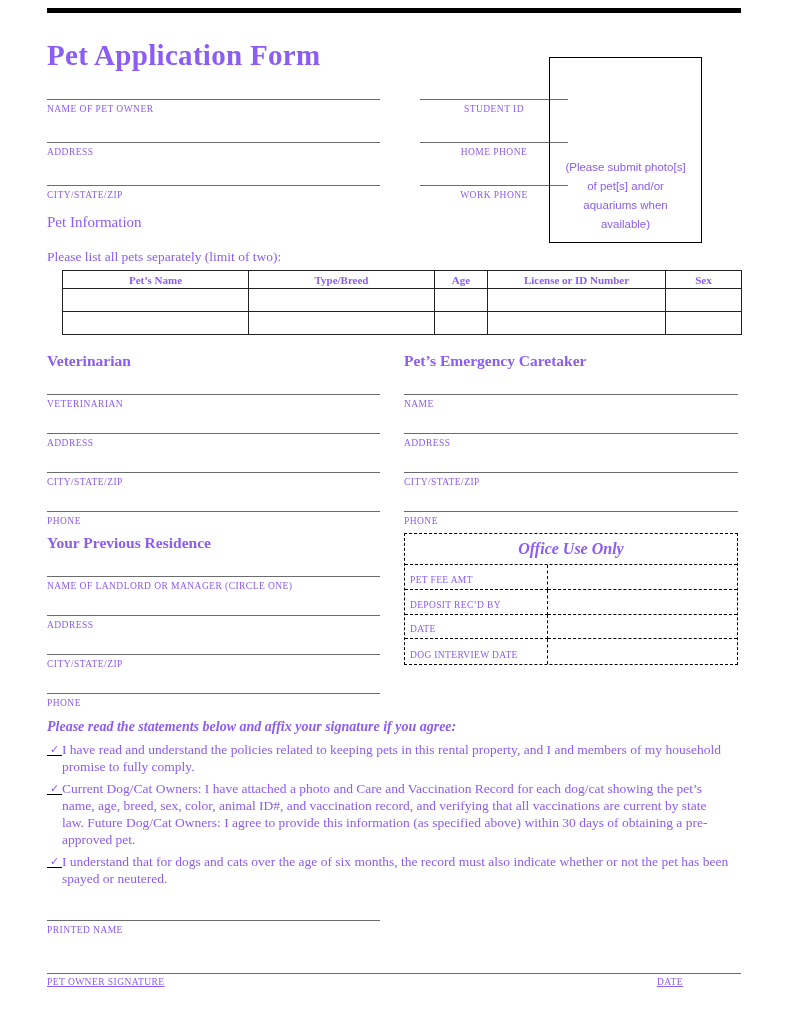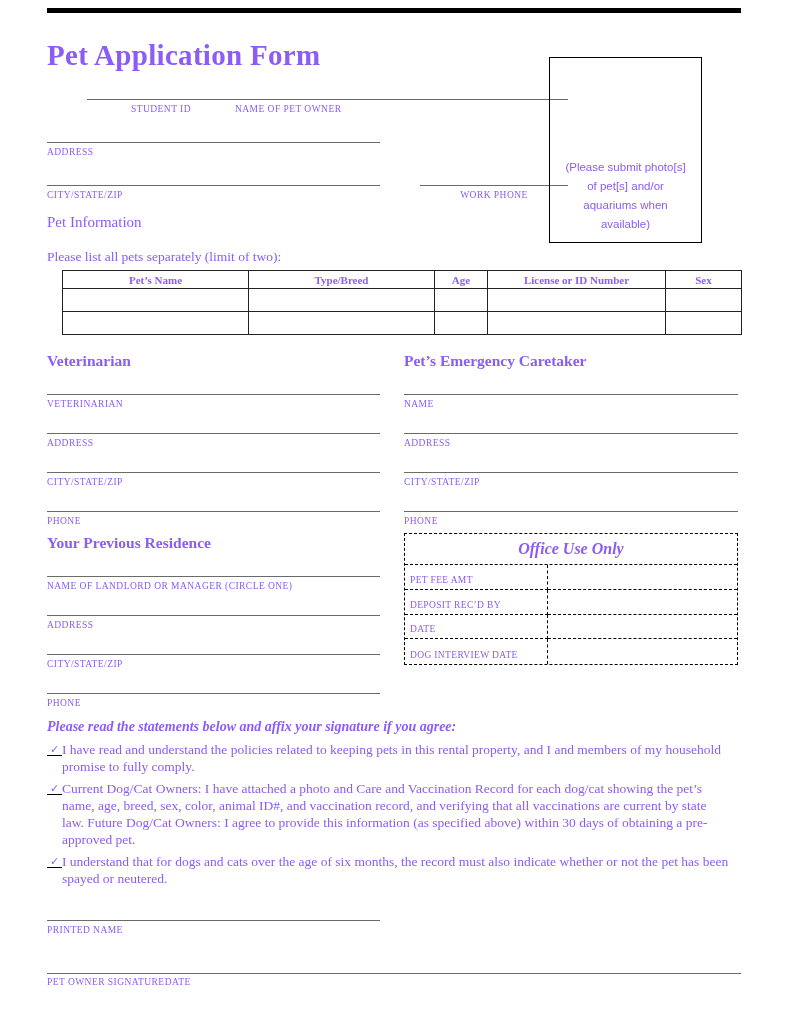--- a/index.html
+++ b/index.html
@@ -129,49 +129,55 @@
   }
   .check-text { width: 669px; font-size: 13.5px; line-height: 17px; }
 
   .printed { width: 333px; margin-top: 10px; }
   .printed .line { height: 24px; }
 
   .sig { margin-top: 14px; }
   .sig .line { height: 24px; border-bottom: 1px solid #6b6b6b; }
   .sig-labels {
     display: flex;
+    justify-content: space-between;
     font-size: 9.5px;
     letter-spacing: 0.45px;
     margin-top: 3px;
     padding-right: 58px;
+    text-decoration: underline;
   }
 </style>
 </head>
 <body>
 
 <div class="page">
   <div class="content">
     <div class="topbar"></div>
 
     <h1 class="title">Pet Application Form</h1>
 
     <div class="owner-row">
+      <div class="field f-left">
+        <div class="line"></div>
+        <div class="flabel">NAME OF PET OWNER</div>
+      </div>
       <div class="field f-right">
         <div class="line"></div>
         <div class="flabel">STUDENT ID</div>
-      </div>
-      <div class="field f-left">
-        <div class="line"></div>
-        <div class="flabel">NAME OF PET OWNER</div>
       </div>
     </div>
     <div class="owner-row">
       <div class="field f-left">
         <div class="line"></div>
         <div class="flabel">ADDRESS</div>
+      </div>
+      <div class="field f-right">
+        <div class="line"></div>
+        <div class="flabel">HOME PHONE</div>
       </div>
     </div>
     <div class="owner-row">
       <div class="field f-left">
         <div class="line"></div>
         <div class="flabel">CITY/STATE/ZIP</div>
       </div>
       <div class="field f-right">
         <div class="line"></div>
         <div class="flabel">WORK PHONE</div>

